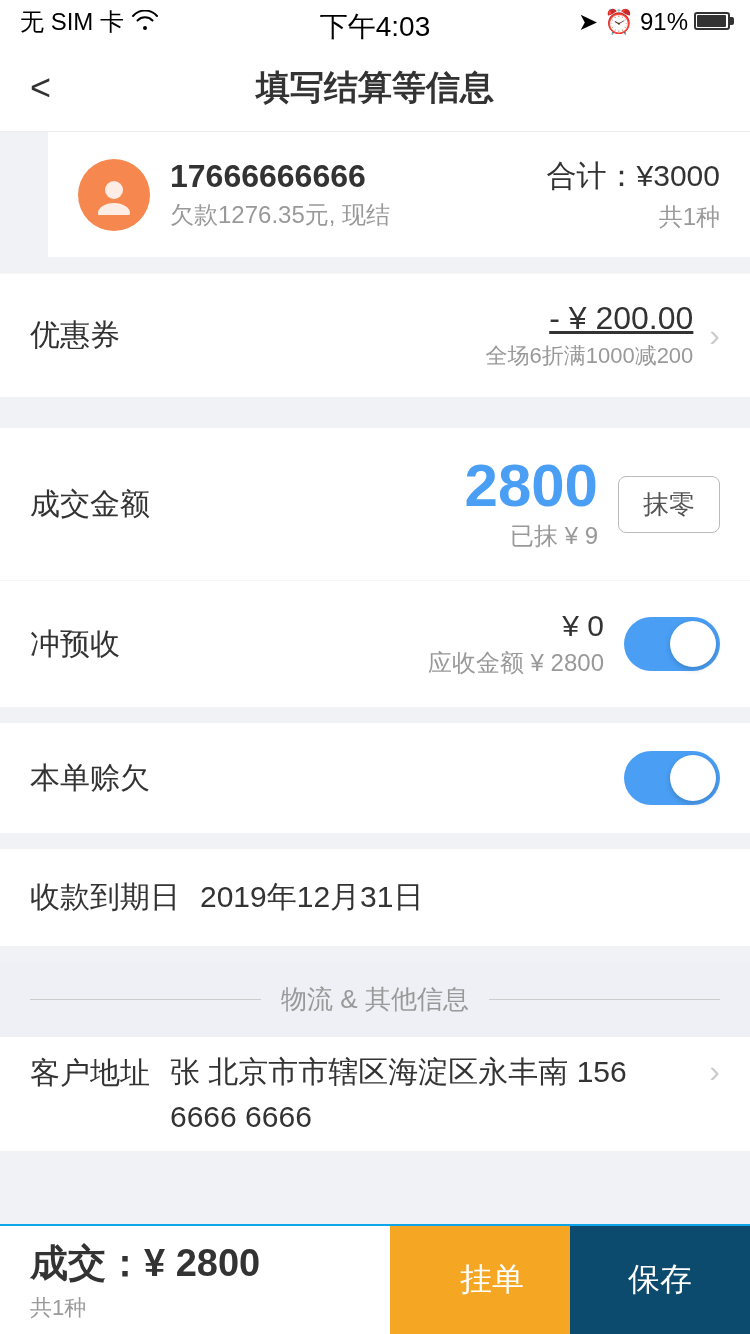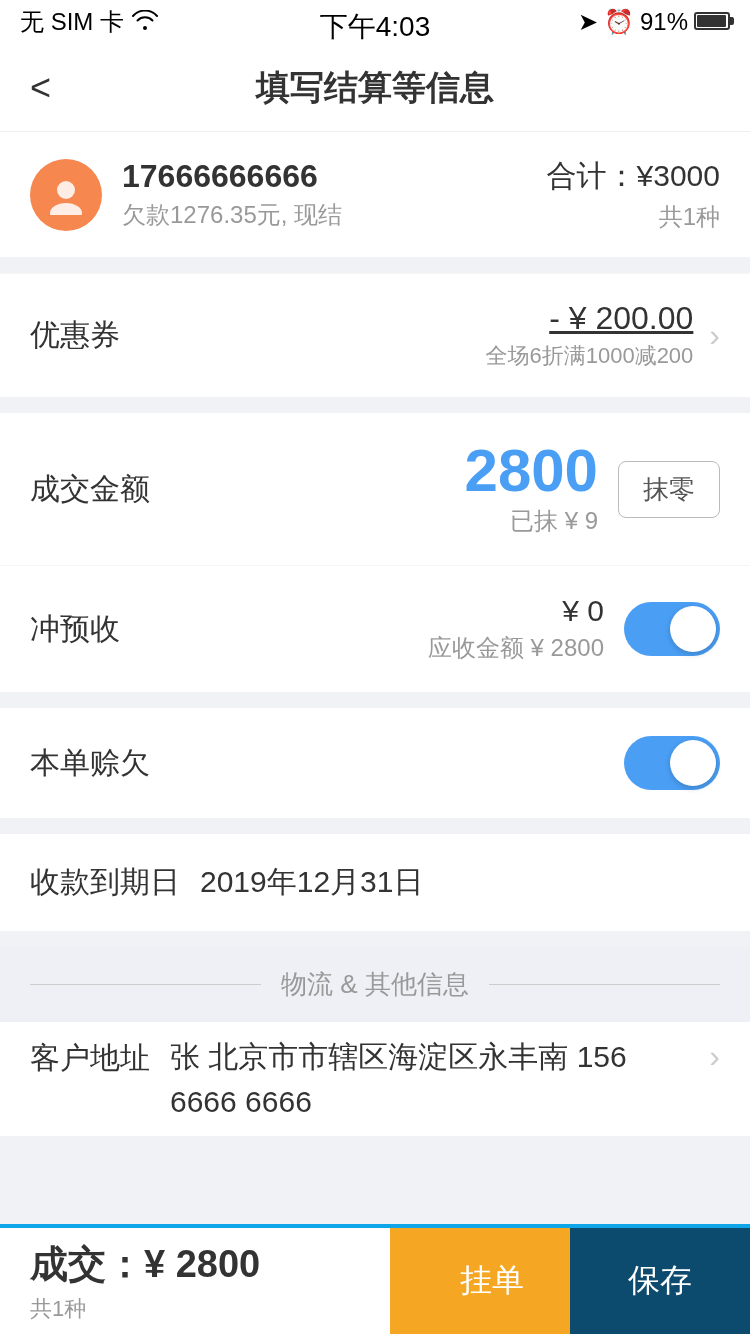--- a/index.html
+++ b/index.html
@@ -111,20 +111,21 @@
       margin-bottom: 16px;
     }
 
     
     .user-row {
       display: flex;
       align-items: center;
       padding: 24px 30px;
       background: #fff;
       margin-bottom: 16px;
+      margin-left: 48px;
     }
     .avatar {
       width: 72px;
       height: 72px;
       border-radius: 50%;
       background: #f5874f;
       display: flex;
       align-items: center;
       justify-content: center;
       flex-shrink: 0;
@@ -155,21 +156,21 @@
       color: #999;
       margin-top: 4px;
     }
 
     
     .coupon-row {
       display: flex;
       align-items: center;
       padding: 26px 30px;
       background: #fff;
-      margin-bottom: 16px;
+      margin-bottom: 31px;
       border-top: 1px solid #f5f5f5;
     }
     .coupon-label {
       font-size: 30px;
       color: #333;
       flex: 1;
     }
     .coupon-value-area {
       text-align: right;
       margin-right: 16px;
@@ -364,21 +365,21 @@
     
     .bottom-bar {
       position: fixed;
       bottom: 0;
       left: 0;
       width: 750px;
       height: 110px;
       background: #fff;
       display: flex;
       align-items: center;
-      border-top: 4px solid #0ea5e9;
+      border-top: 2px solid #0ea5e9;
     }
     .bottom-summary {
       flex: 1;
       padding: 0 30px;
     }
     .bottom-transaction {
       font-size: 26px;
       color: #333;
     }
     .bottom-transaction span {

